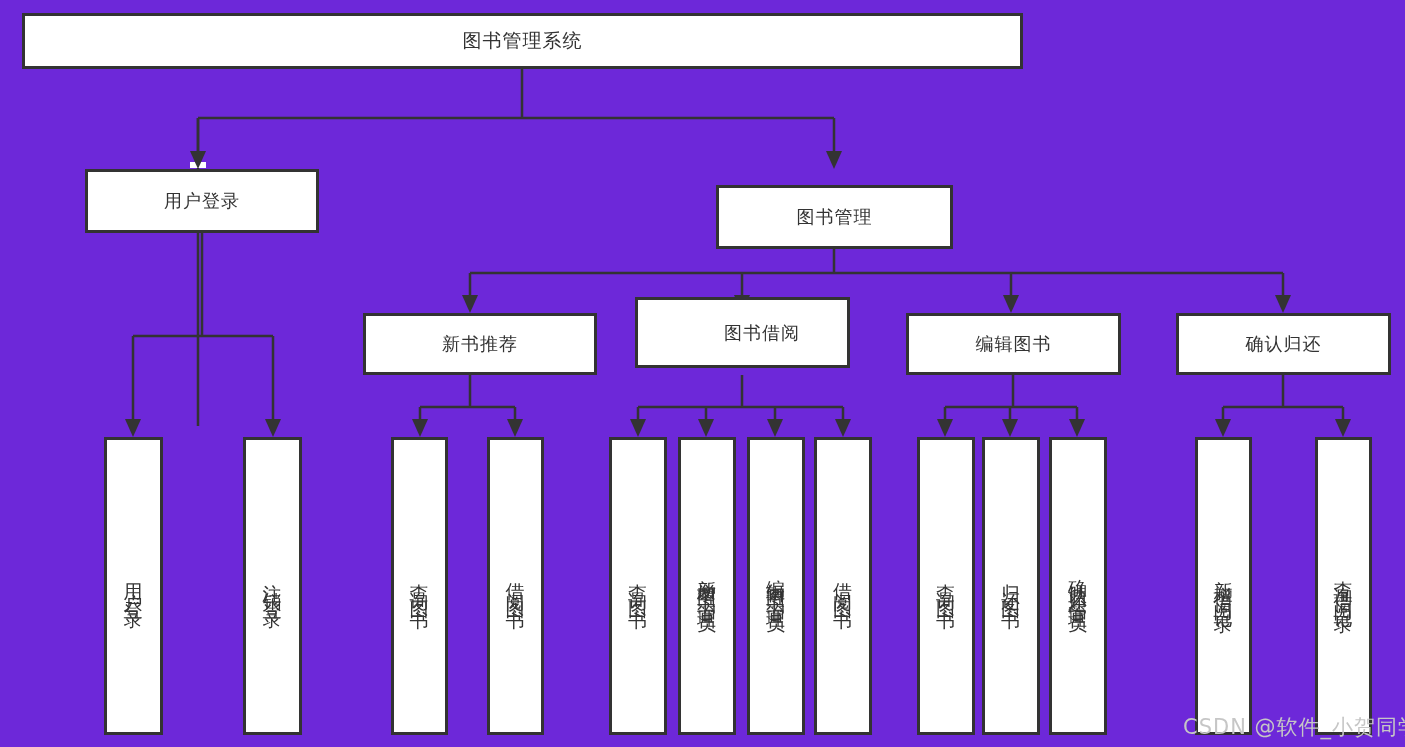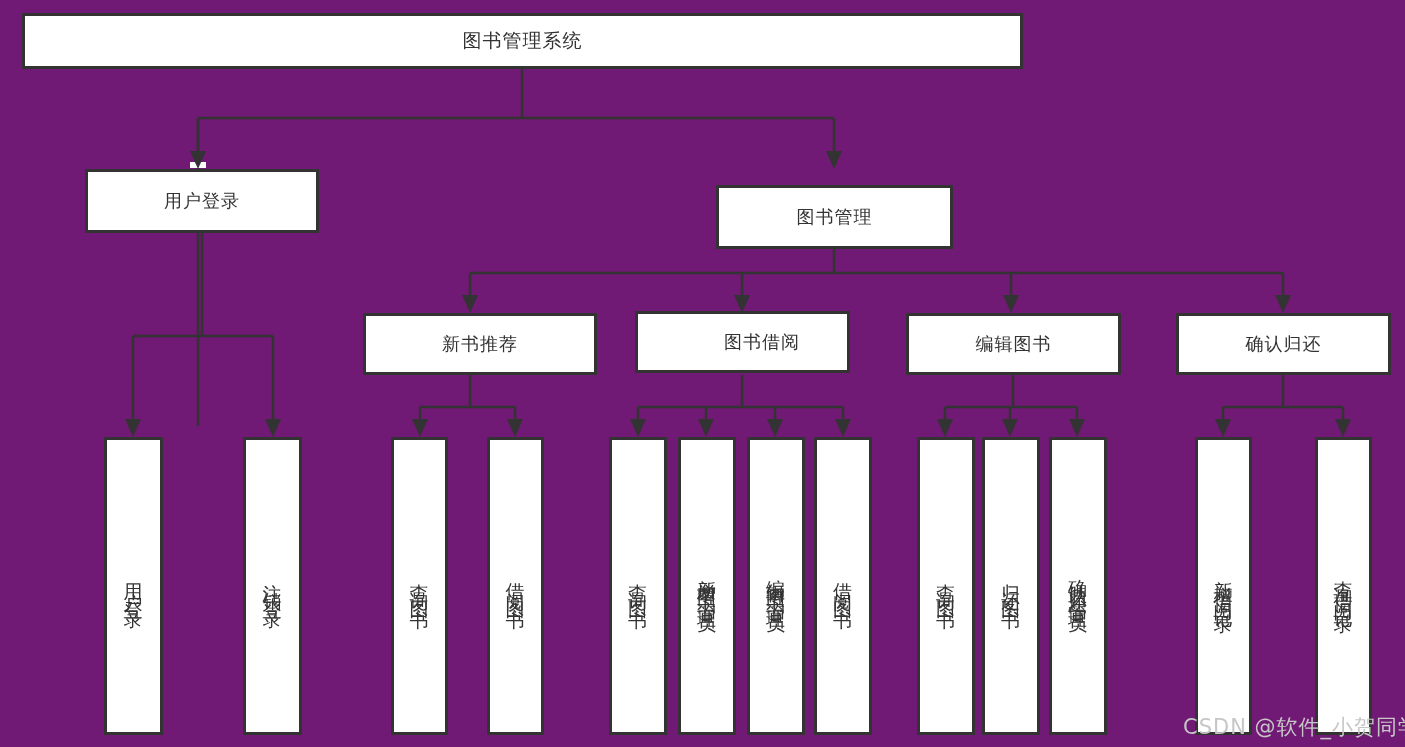--- a/index.html
+++ b/index.html
@@ -5,21 +5,21 @@
   html, body {
     margin: 0;
     padding: 0;
     background: #ffffff;
     font-family: "DejaVu Sans", "Liberation Sans", sans-serif;
   }
   #canvas {
     position: relative;
     width: 1405px;
     height: 747px;
-    background: #701a75;
+    background: #6d28d9;
     overflow: hidden;
   }
   #connectors {
     position: absolute;
     left: 0; top: 0;
     width: 1405px;
     height: 747px;
     z-index: 1;
   }
   .node {
@@ -117,21 +117,21 @@
   <div class="node hbox" style="left:85px; top:169px; width:234px; height:64px;">
     <span>用户登录</span>
   </div>
   <div class="node hbox" style="left:716px; top:169px; width:237px; height:64px;margin-top:16px;">
     <span>图书管理</span>
   </div>
 
   <div class="node hbox" style="left:363px; top:313px; width:234px; height:62px;">
     <span>新书推荐</span>
   </div>
-  <div class="node hbox" style="left:635px; top:311px; width:215px; height:62px;padding-left:39px;">
+  <div class="node hbox" style="left:635px; top:297px; width:215px; height:71px;padding-left:39px;">
     <span>图书借阅</span>
   </div>
   <div class="node hbox" style="left:906px; top:313px; width:215px; height:62px;">
     <span>编辑图书</span>
   </div>
   <div class="node hbox" style="left:1176px; top:313px; width:215px; height:62px;">
     <span>确认归还</span>
   </div>
 
   <div class="node vbox" style="left:104px; top:437px; width:59px; height:298px;">

